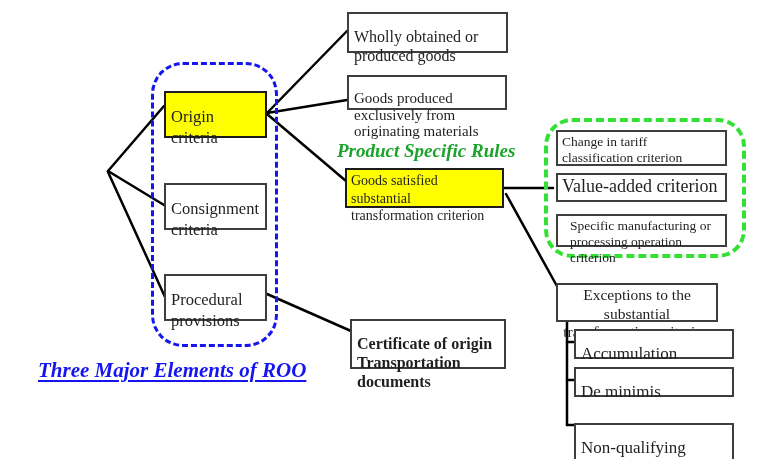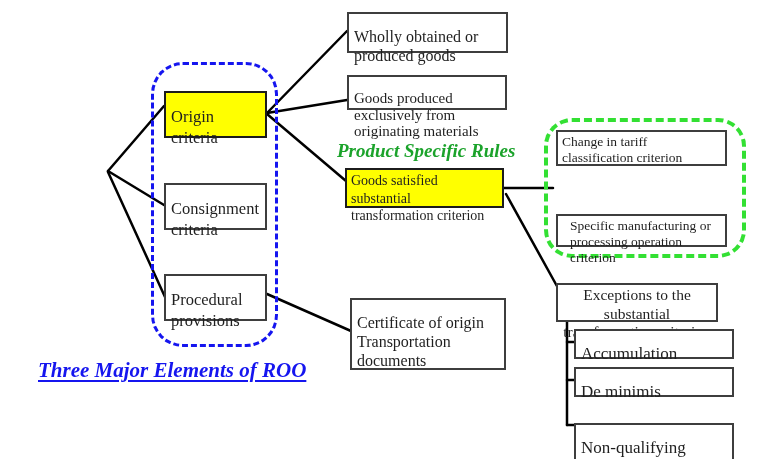--- a/index.html
+++ b/index.html
@@ -36,21 +36,21 @@
   .n-wholly  { left:347px; top:12px;  width:161px; height:41px; font-size:16px; }
   .n-gprod   { left:347px; top:75px;  width:160px; height:35px; font-size:15px; line-height:1.1; }
   .n-gsat    { left:345px; top:168px; width:159px; height:40px; font-size:14px; line-height:1.25; padding:2px 4px; }
   .n-tariff  { left:556px; top:130px; width:171px; height:36px; font-size:13.5px; padding:2px 4px; }
   .n-value   { left:556px; top:173px; width:171px; height:29px; font-size:18px; padding:1px 4px; }
   .n-spec    { left:556px; top:214px; width:171px; height:33px; font-size:13.5px; padding:2px 12px; }
   .n-except  { left:556px; top:283px; width:162px; height:39px; font-size:15.5px; padding:1px 4px;text-align:center; }
   .n-accum   { left:574px; top:329px; width:160px; height:27px; font-size:17px; }
   .n-demin   { left:574px; top:367px; width:160px; height:27px; font-size:17px; }
   .n-nonq    { left:574px; top:405px; width:160px; height:42px; font-size:17px;margin-top:18px; }
-  .n-cert    { left:350px; top:298px; width:156px; height:72px; font-size:16px; }
+  .n-cert    { left:350px; top:319px; width:156px; height:50px; font-size:16px;font-weight:bold; }
   .g-blue    { left:151px; top:62px;  width:127px; height:285px; }
   .g-green   { left:544px; top:118px; width:202px; height:140px; }
   .c-psr     { left:337px; top:140px; }
   .c-roo     { left:38px;  top:358px; }
 </style>
 </head>
 <body>
 
 <div class="canvas">
 
@@ -81,20 +81,21 @@
 provisions</div>
   <div class="node n-wholly">Wholly obtained or
 produced goods</div>
   <div class="node n-gprod">Goods produced
 exclusively from
 originating materials</div>
   <div class="node n-gsat hl">Goods satisfied substantial
 transformation criterion</div>
   <div class="node n-tariff">Change in tariff
 classification criterion</div>
+  <div class="node n-value">Value-added criterion</div>
   <div class="node n-spec">Specific manufacturing or
 processing operation criterion</div>
   <div class="node n-except">Exceptions to the substantial
 transformation criterion</div>
   <div class="node n-accum">Accumulation</div>
   <div class="node n-demin">De minimis</div>
   <div class="node n-nonq">Non-qualifying
 operations</div>
   <div class="node n-cert">Certificate of origin
 Transportation

